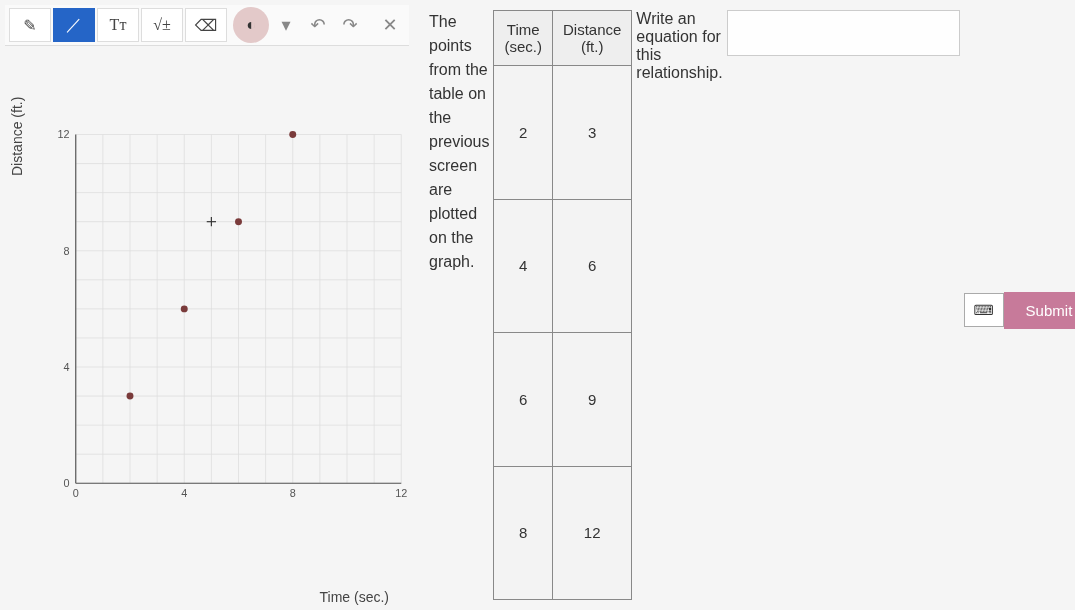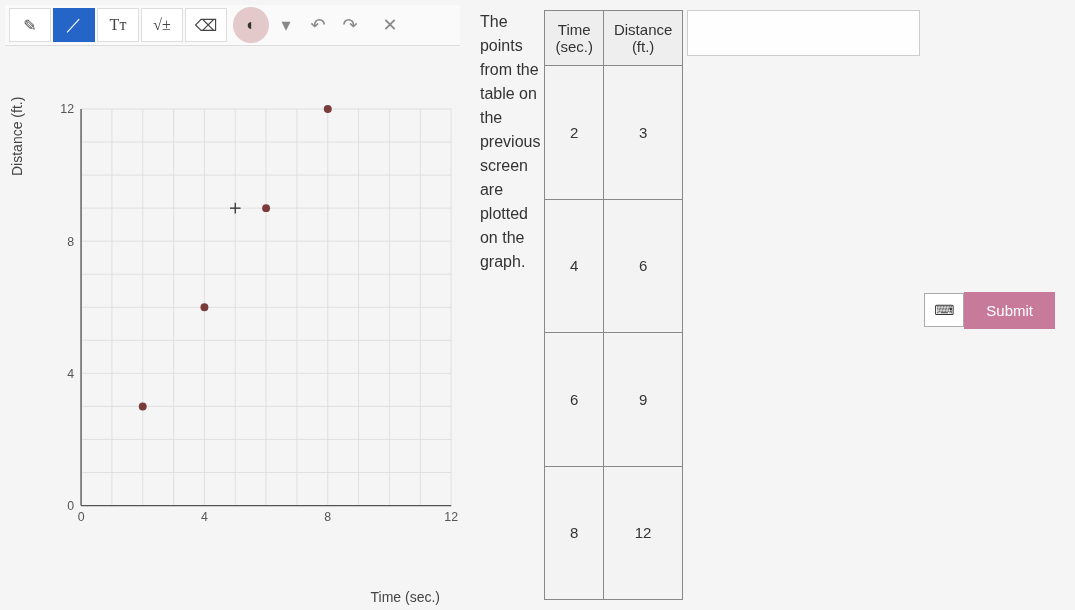--- a/index.html
+++ b/index.html
@@ -258,20 +258,21 @@
           <td>6</td>
           <td>9</td>
         </tr>
         <tr>
           <td>8</td>
           <td>12</td>
         </tr>
       </tbody>
   </table>
 
+  <div class="instruction">Write an equation for this relationship.</div>
 
 
   <input class="answer-input" type="text" placeholder="" style="">
 
   <div class="submit-row">
     <div class="keypad-btn">
         <span>⌨</span>
       </div>
     <button class="submit-btn">Submit</button>
   </div>

